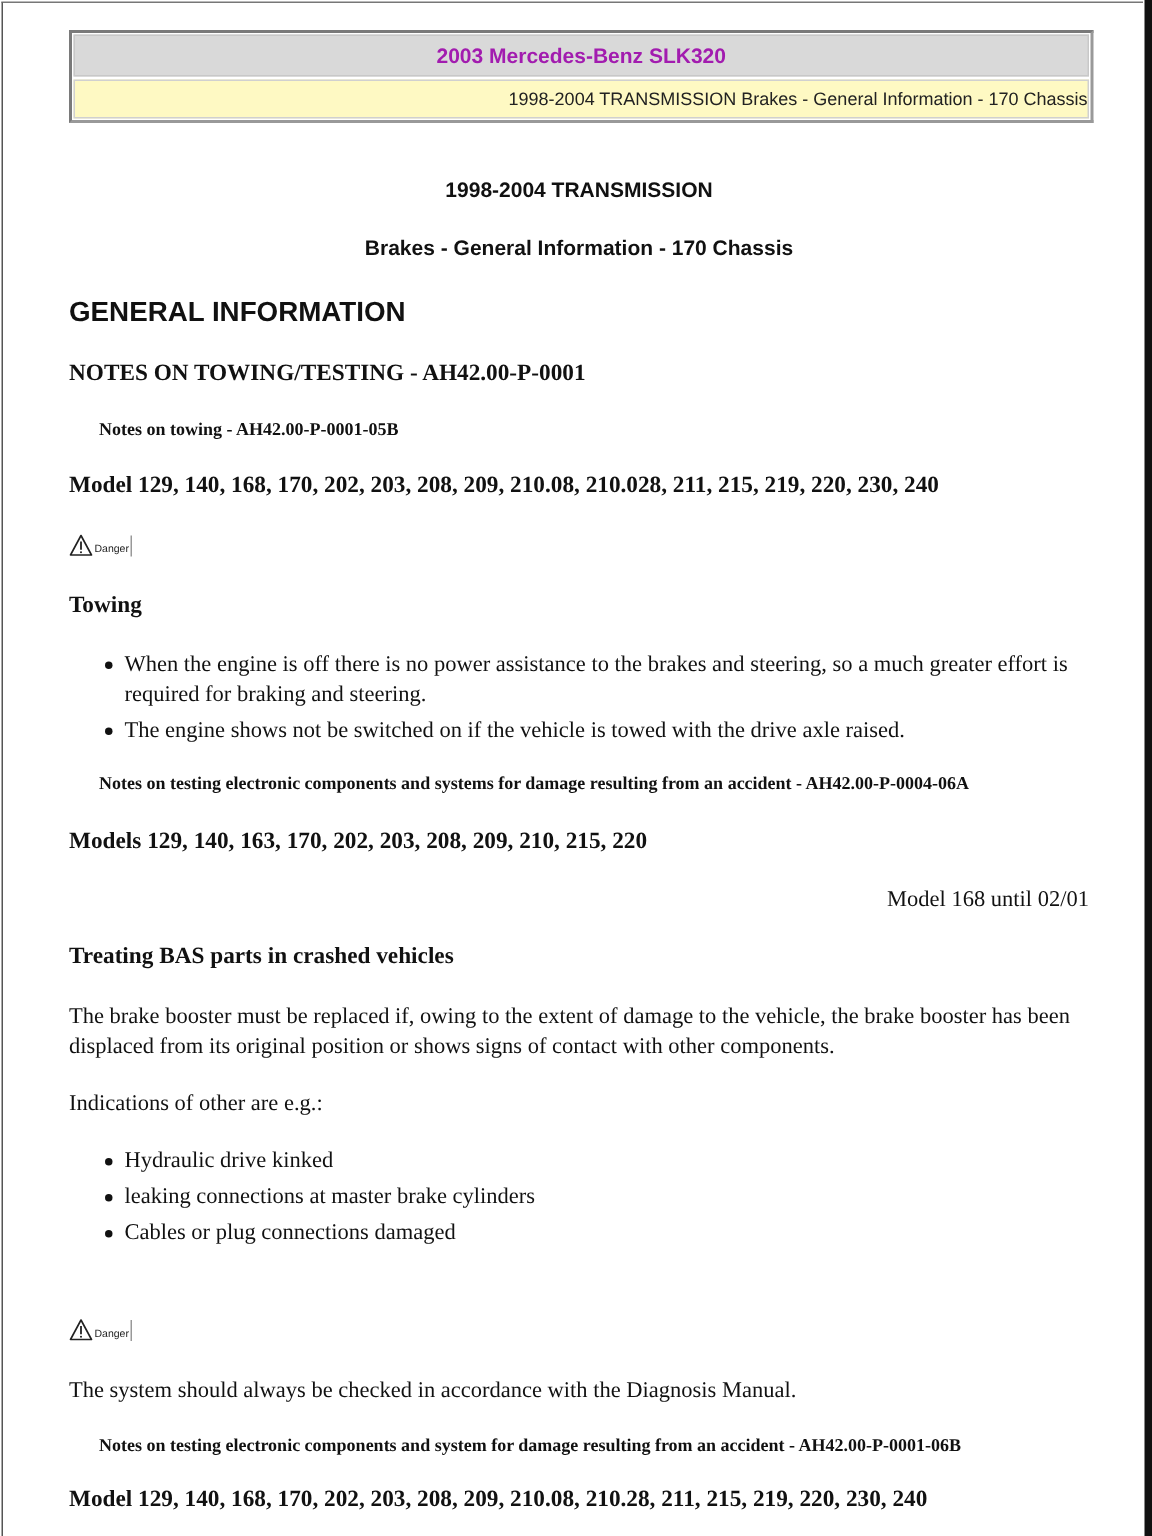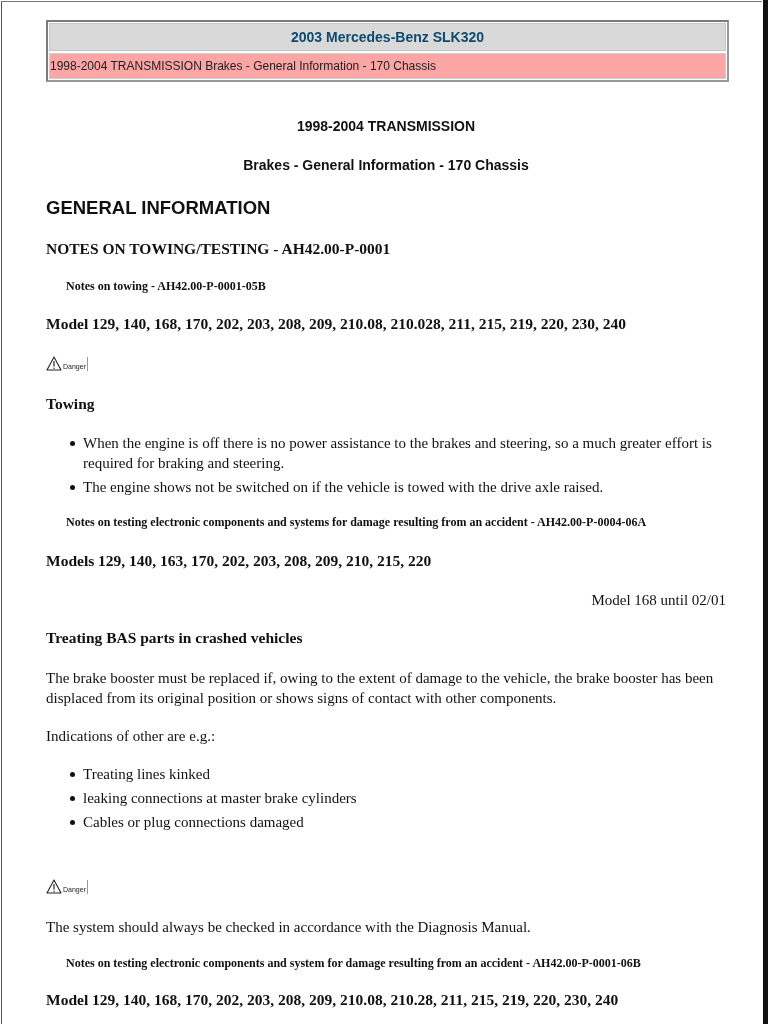--- a/index.html
+++ b/index.html
@@ -45,29 +45,29 @@
     }
     .header-title {
       background: #d9d9d9;
       border: 1px solid #c8c8c8;
       height: 26px;
       line-height: 26px;
       text-align: center;
       font-family: "Liberation Sans", sans-serif;
       font-weight: bold;
       font-size: 14px;
-      color: #0c4a6e;
+      color: #a21caf;
     }
     .header-sub {
       margin-top: 2px;
-      background: #fca5a5;
+      background: #fef9c3;
       border: 1px solid #d0d0d0;
       height: 24px;
       line-height: 24px;
-      text-align: left;
+      text-align: right;
       font-family: "Liberation Sans", sans-serif;
       font-size: 12px;
       color: #222;
     }
     .doc {
       position: absolute;
       left: 46px;
       top: 0;
       width: 680px;
     }
@@ -206,21 +206,21 @@
 
   <div class="abs p-text" style="top:590px;text-align:right;">Model 168 until 02/01</div>
 
   <div class="abs h-sub" style="top:629px;">Treating BAS parts in crashed vehicles</div>
 
   <div class="abs p-text" style="top:668px;">The brake booster must be replaced if, owing to the extent of damage to the vehicle, the brake booster has been displaced from its original position or shows signs of contact with other components.</div>
 
   <div class="abs p-text" style="top:726px;">Indications of other are e.g.:</div>
 
   <ul class="bullets" style="top:764px;">
-    <li>Treating lines kinked</li>
+    <li>Hydraulic drive kinked</li>
     <li>leaking connections at master brake cylinders</li>
     <li>Cables or plug connections damaged</li>
   </ul>
 
   <div class="danger" style="top:876px;">
     <svg width="16" height="15" viewBox="0 0 16 15">
       <path d="M8 1 L15 14 L1 14 Z" fill="none" stroke="#222" stroke-width="1.1" stroke-linejoin="round"></path>
       <line x1="8" y1="5" x2="8" y2="10.5" stroke="#222" stroke-width="1.2"></line>
       <circle cx="8" cy="12.2" r="0.7" fill="#222"></circle>
     </svg>

